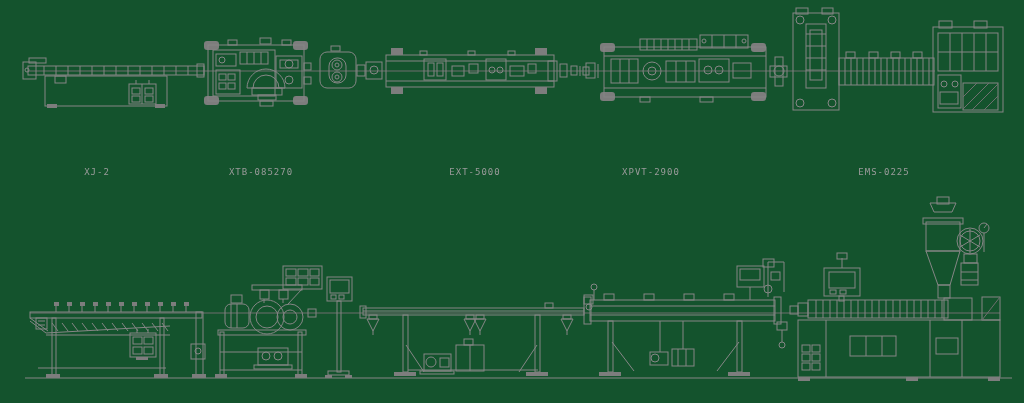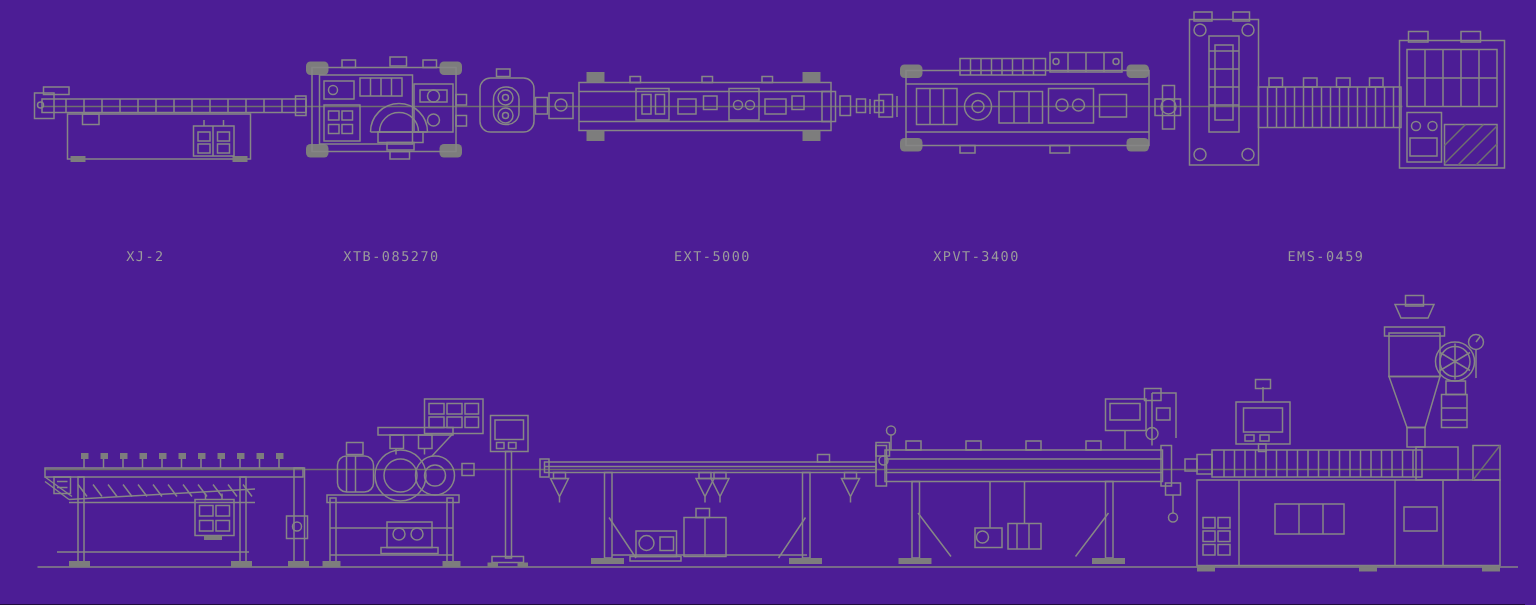--- a/index.html
+++ b/index.html
@@ -1,16 +1,16 @@
 <!DOCTYPE html>
 <html><head>
 <meta charset="utf-8">
 <style>
   html,body{margin:0;padding:0;background:#000;}
-  #stage{position:relative;width:1024px;height:403px;background:#4c1d95;overflow:hidden;
+  #stage{position:relative;width:1024px;height:403px;background:#14532d;overflow:hidden;
          font-family:"DejaVu Sans Mono","Liberation Mono",monospace;}
   #lineart{position:absolute;left:0;top:0;}
   .s{stroke:#868686;fill:none;stroke-width:1;}
   .s2{stroke:#6f6f6f;fill:none;stroke-width:1;}
   .f{fill:#7d7d7d;stroke:none;}
   .machine-label{position:absolute;transform:translateX(-50%);color:#9b9b9b;
     font-size:9px;letter-spacing:1px;white-space:nowrap;}
 </style>
 </head>
 <body>
@@ -362,16 +362,16 @@
     <circle class="s" cx="984" cy="228" r="5"></circle>
     <path class="s" d="M984 228 L987 224"></path>
     <rect class="s" x="982" y="297" width="18" height="23"></rect>
     <path class="s2" d="M982 320 L1000 297"></path>
   </g>
 </svg>
 
 <div class="machine-label" style="left:97px;top:167px">XJ-2</div>
 <div class="machine-label" style="left:261px;top:167px">XTB-085270</div>
 <div class="machine-label" style="left:475px;top:167px">EXT-5000</div>
-<div class="machine-label" style="left:651px;top:167px">XPVT-3400</div>
-<div class="machine-label" style="left:884px;top:167px">EMS-0459</div>
+<div class="machine-label" style="left:651px;top:167px">XPVT-2900</div>
+<div class="machine-label" style="left:884px;top:167px">EMS-0225</div>
 
 </div>
 
 </body></html>

